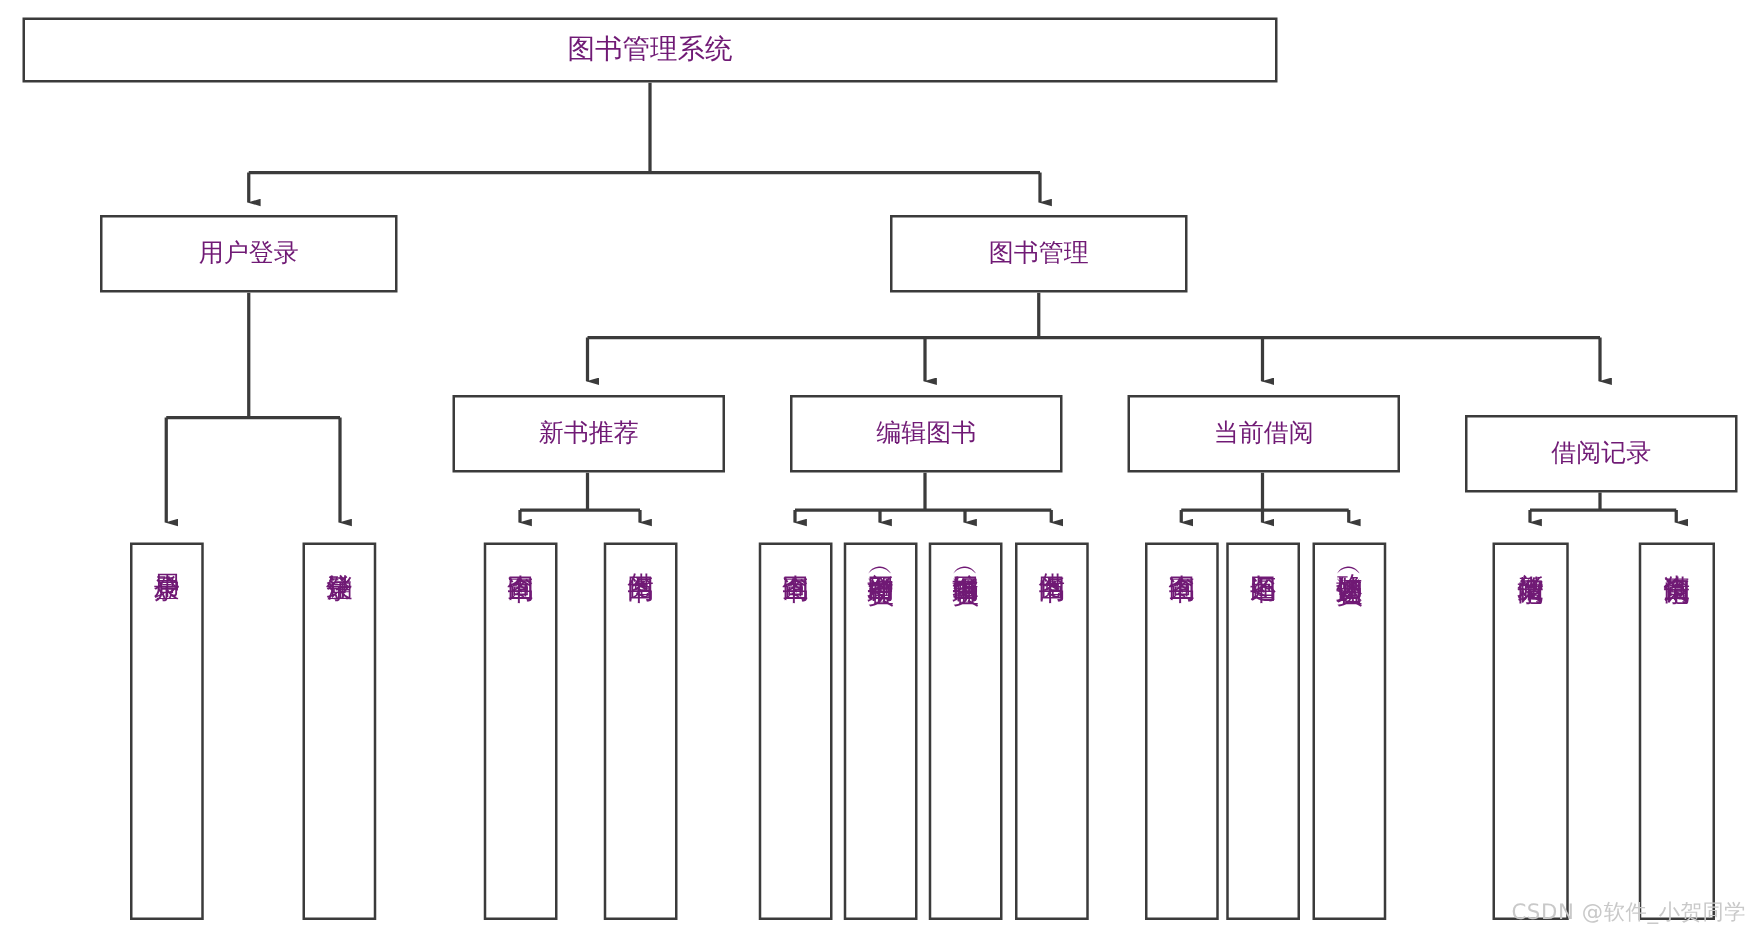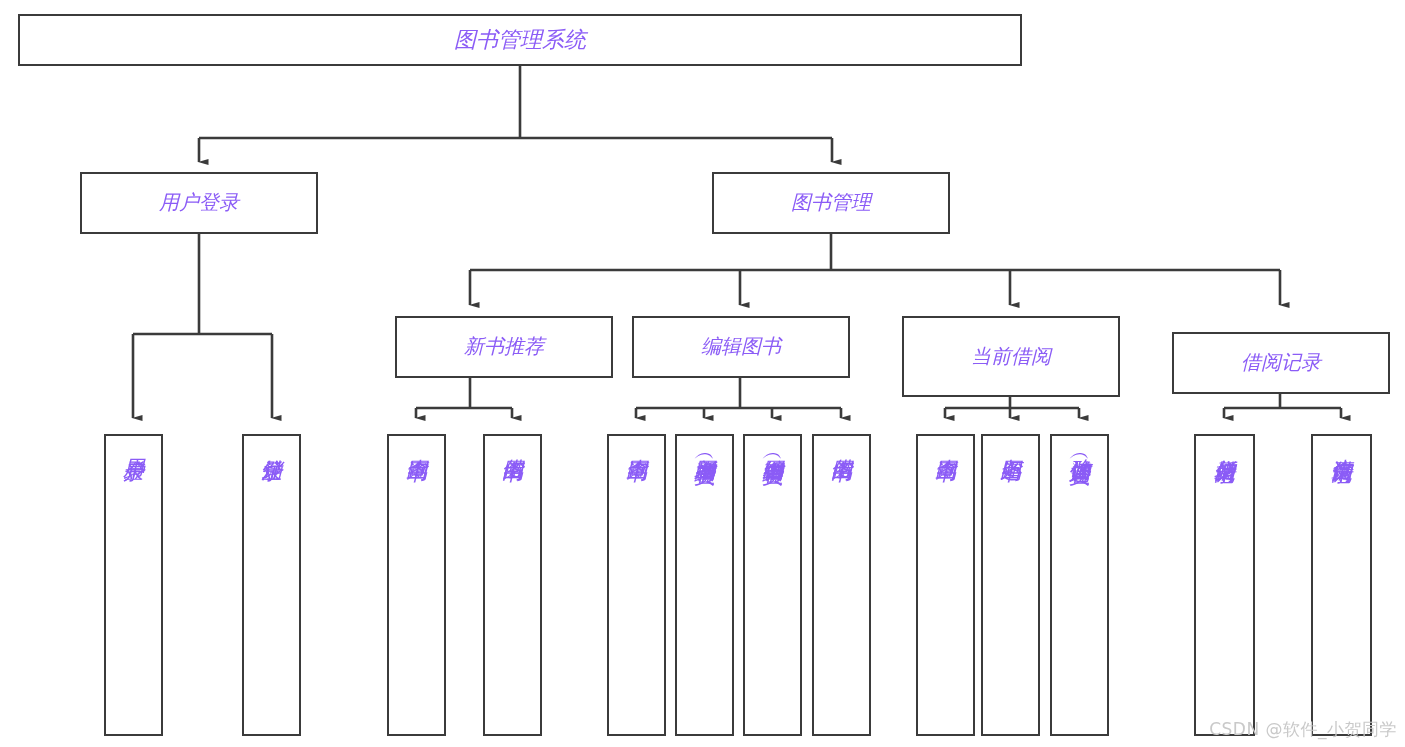--- a/index.html
+++ b/index.html
@@ -34,22 +34,21 @@
     box-sizing: border-box;
     display: flex;
     align-items: center;
     justify-content: center;
     color: #3a3a3a;
     text-align: center;
   }
   .node-label {
     display: block;
     line-height: 1.18;
-    color: #8b5cf6;
-    font-style: italic;
+    color: #701a75;
   }
   .level0 { font-size: 22px; }
   .level1 { font-size: 20px; }
   .level2 { font-size: 20px; }
   .leaf {
     align-items: flex-start;
     padding-top: 6px;
   }
   .leaf .node-label {
     writing-mode: vertical-rl;
@@ -129,27 +128,27 @@
     <span class="node-label">图书管理系统</span>
   </div>
 
   <div class="node level1" style="left:80px; top:172px; width:238px; height:62px;">
     <span class="node-label">用户登录</span>
   </div>
   <div class="node level1" style="left:712px; top:172px; width:238px; height:62px;">
     <span class="node-label">图书管理</span>
   </div>
 
-  <div class="node level2" style="left:362px; top:316px; width:218px; height:62px;margin-left:33px;">
+  <div class="node level2" style="left:362px; top:316px; width:218px; height:62px;">
     <span class="node-label">新书推荐</span>
   </div>
   <div class="node level2" style="left:632px; top:316px; width:218px; height:62px;">
     <span class="node-label">编辑图书</span>
   </div>
-  <div class="node level2" style="left:902px; top:316px; width:218px; height:81px;">
+  <div class="node level2" style="left:902px; top:316px; width:218px; height:62px;">
     <span class="node-label">当前借阅</span>
   </div>
   <div class="node level2" style="left:1172px; top:316px; width:218px; height:62px;margin-top:16px;">
     <span class="node-label">借阅记录</span>
   </div>
 
   <div class="node leaf" style="left:104px; top:434px; width:59px; height:302px;">
     <span class="node-label">用户登录</span>
   </div>
   <div class="node leaf" style="left:242px; top:434px; width:59px; height:302px;">

